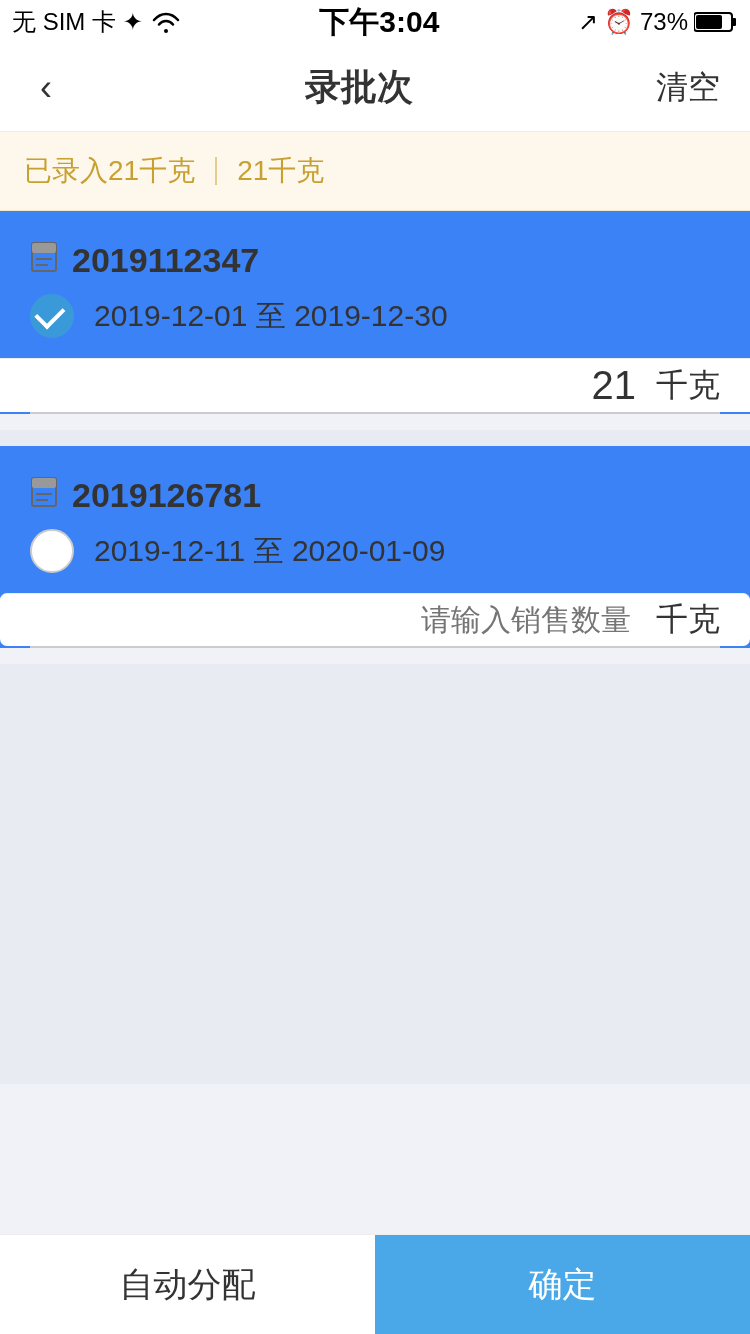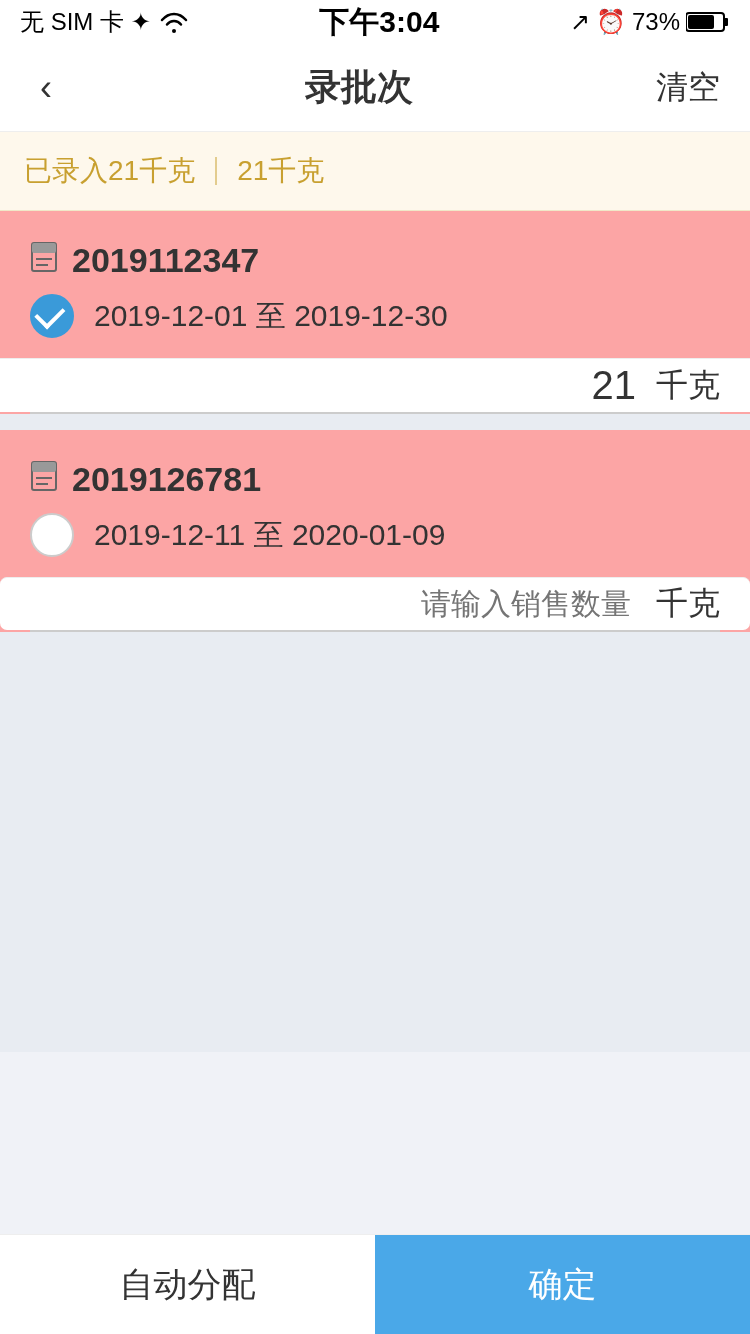--- a/index.html
+++ b/index.html
@@ -13,21 +13,21 @@
       color: #333;
     }
 
     
     .status-bar {
       height: 44px;
       background: #fff;
       display: flex;
       align-items: center;
       justify-content: space-between;
-      padding: 0 20px;
+      padding: 0 12px;
       font-size: 24px;
       color: #000;
     }
     .status-left { display: flex; align-items: center; gap: 8px; }
     .status-center { font-size: 30px; font-weight: 600; }
     .status-right { display: flex; align-items: center; gap: 6px; font-size: 24px; }
 
     
     .nav-bar {
       height: 88px;
@@ -70,22 +70,22 @@
     }
     .summary-divider {
       width: 2px;
       height: 28px;
       background: #c8a030;
       opacity: 0.5;
     }
 
     
     .batch-item {
-      background: #fca5a5;
-      margin-bottom: 0;
+      background: #3b82f6;
+      margin-bottom: 16px;
     }
     .batch-item-inner {
       padding: 30px 30px 0 30px;
     }
     .batch-id-row {
       display: flex;
       align-items: center;
       margin-bottom: 14px;
     }
     .batch-icon {

